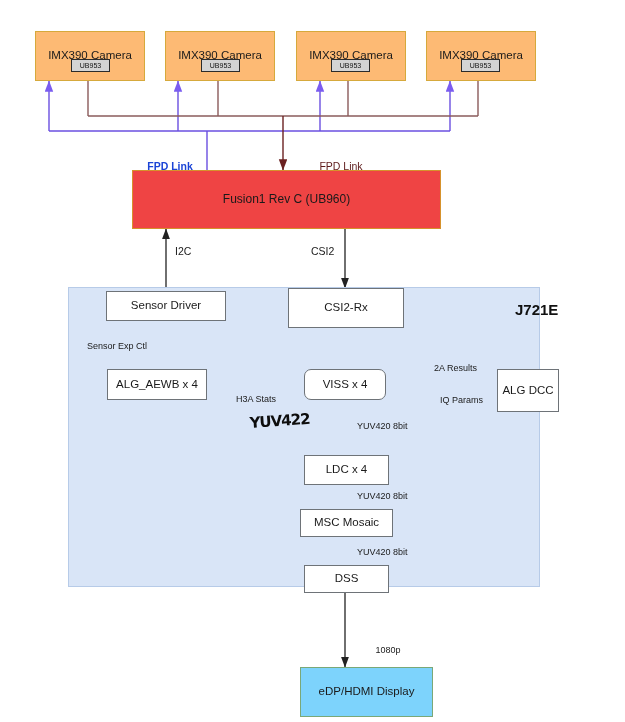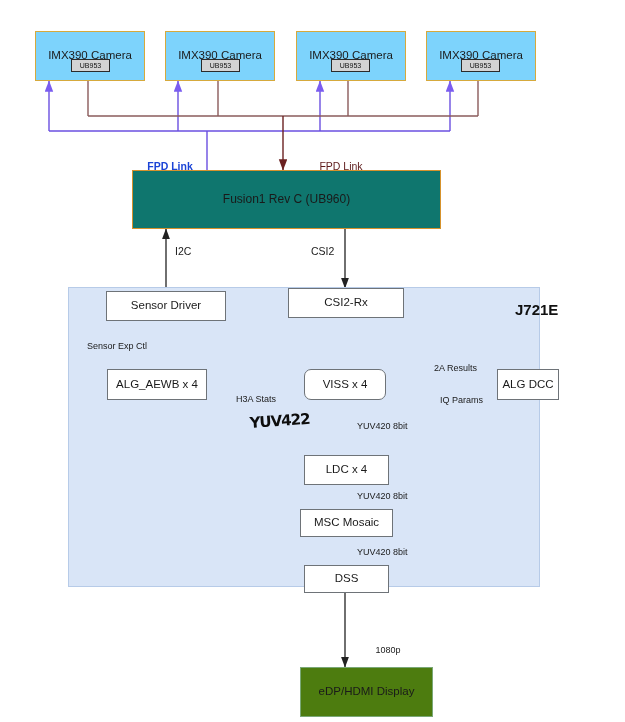--- a/index.html
+++ b/index.html
@@ -9,37 +9,37 @@
     width:625px;height:722px;position:relative;overflow:hidden;
     -webkit-font-smoothing:antialiased;
   }
   #stage{position:absolute;left:0;top:0;width:625px;height:722px;}
   svg#wires{position:absolute;left:0;top:0;width:625px;height:722px;pointer-events:none;}
 
   .box{position:absolute;box-sizing:border-box;display:flex;align-items:center;
        justify-content:center;text-align:center;line-height:1.15;}
 
   
-  .cam{background:#7dd3fc;border:1px solid #d6a93c;font-size:11.5px;color:#1a1a1a;}
+  .cam{background:#fdba74;border:1px solid #d6a93c;font-size:11.5px;color:#1a1a1a;}
   .ub953{position:absolute;background:#d4d4d4;border:1px solid #2b2b2b;
          font-size:7px;color:#111;display:flex;align-items:center;justify-content:center;
          box-sizing:border-box;letter-spacing:0px;}
 
   
-  .fusion{background:#0f766e;border:1px solid #d6922c;font-size:12px;color:#1a1a1a;}
+  .fusion{background:#ef4444;border:1px solid #d6922c;font-size:12px;color:#1a1a1a;}
 
   
   .soc{position:absolute;background:#d9e5f7;border:1px solid #b7cbe8;box-sizing:border-box;}
   .soc-label{position:absolute;font-size:15px;font-weight:bold;color:#111;margin-left:24px;}
 
   
   .blk{background:#ffffff;border:1px solid #6e7378;font-size:11.5px;color:#1a1a1a;}
 
   
-  .display{background:#4d7c0f;border:1px solid #7aa877;font-size:11.5px;color:#1a1a1a;}
+  .display{background:#7dd3fc;border:1px solid #7aa877;font-size:11.5px;color:#1a1a1a;}
 
   
   .lbl{position:absolute;font-size:9px;color:#1a1a1a;line-height:1.25;white-space:pre;}
   .lbl.c{text-align:center;}
   .lbl.big{font-size:10.5px;}
   .lbl.blue{color:#1b44d6;font-weight:bold;font-size:10.5px;}
   .lbl.maroon{color:#5d1b1b;font-size:10.5px;}
 
   
   .hand{position:absolute;font-family:"DejaVu Sans", sans-serif;font-weight:bold;
@@ -194,33 +194,33 @@
   <div class="lbl big" style="left:175px;top:245px;">I2C</div>
   <div class="lbl big" style="left:311px;top:245px;">CSI2</div>
 
   <div class="soc" style="left:68px;top:287px;width:472px;height:300px;"></div>
   <div class="soc-label" style="left:491px;top:301px;">J721E</div>
 
   <div class="box blk" style="left:106px;top:291px;width:120px;height:30px;">
     <span>Sensor Driver</span>
   </div>
 
-  <div class="box blk" style="left:288px;top:288px;width:116px;height:30px;">
+  <div class="box blk" style="left:288px;top:288px;width:116px;height:40px;">
     <span>CSI2-Rx</span>
   </div>
 
   <div class="box blk" style="left:107px;top:369px;width:100px;height:31px;">
     <span>ALG_AEWB x 4</span>
   </div>
 
   <div class="box blk" style="left:304px;top:369px;width:82px;height:31px;border-radius:7px;">
     <span>VISS x 4</span>
   </div>
 
-  <div class="box blk" style="left:497px;top:369px;width:62px;height:31px;">
+  <div class="box blk" style="left:497px;top:369px;width:62px;height:43px;">
     <span>ALG DCC</span>
   </div>
 
   <div class="box blk" style="left:304px;top:455px;width:85px;height:30px;">
     <span>LDC x 4</span>
   </div>
 
   <div class="box blk" style="left:304px;top:565px;width:85px;height:28px;">
     <span>DSS</span>
   </div>

